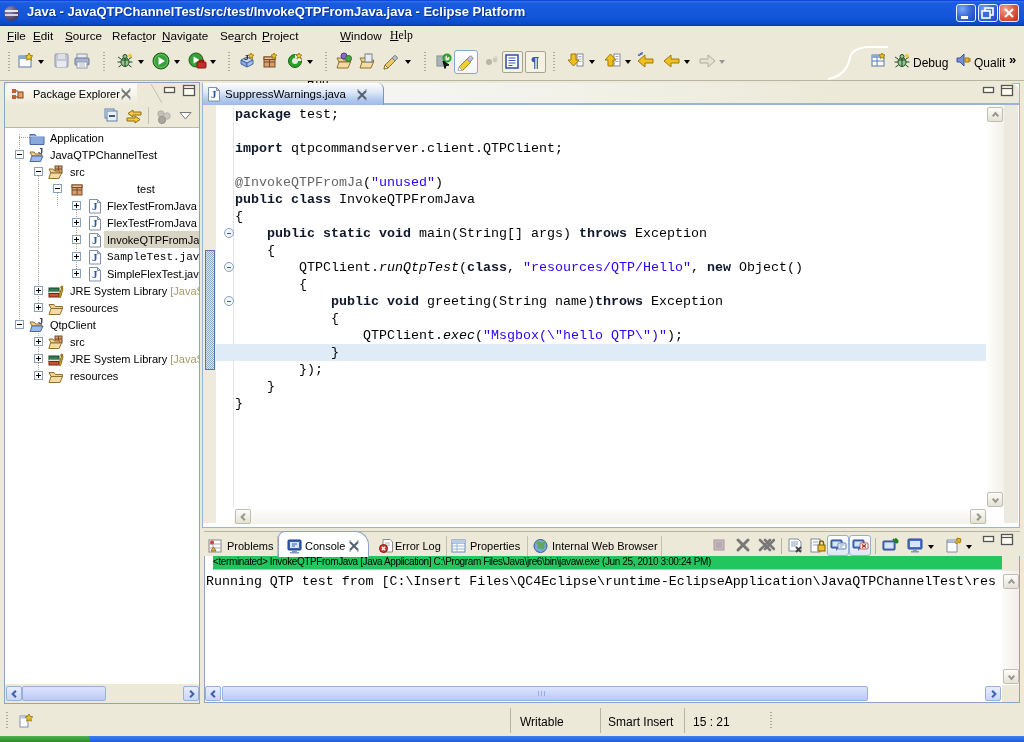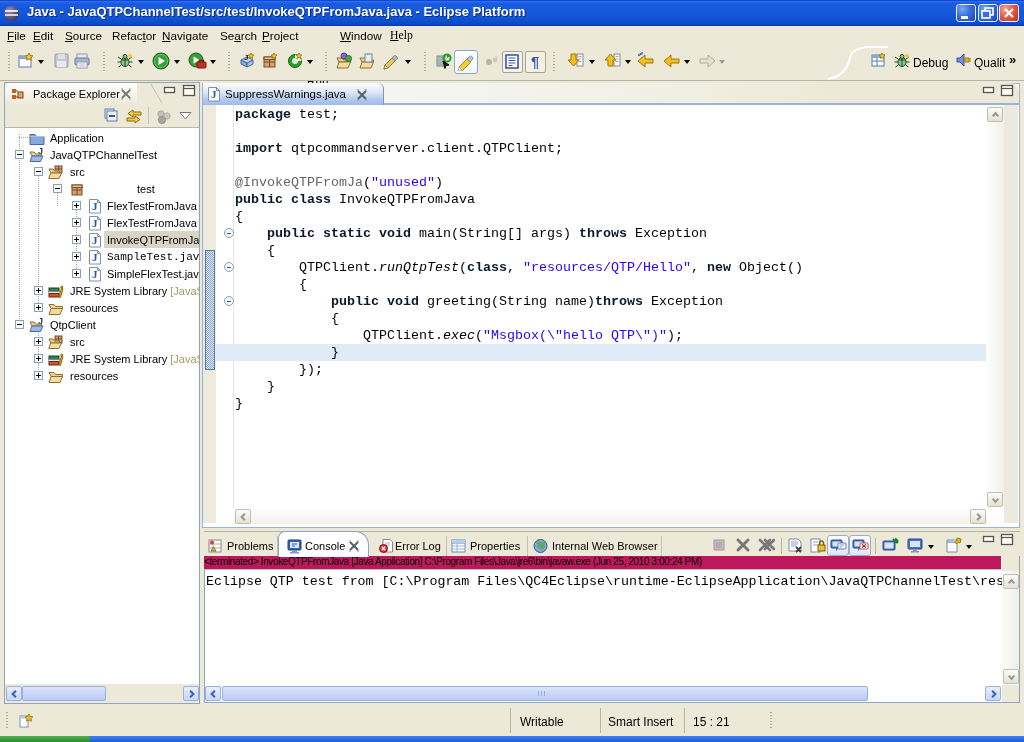--- a/index.html
+++ b/index.html
@@ -42,21 +42,21 @@
 #curline{left:216px;top:344px;width:770px;height:17px;background:#e0ebf8;}
 #rangeind{left:205px;top:250px;width:10px;height:120px;border:1px solid #5878a8;box-sizing:border-box;background:repeating-conic-gradient(#8ca8cc 0% 25%,#dce6f0 0% 50%) 0 0/2px 2px;}
 .fold{position:absolute;width:10px;height:10px;border-radius:50%;border:1px solid #88a0c0;background:#f4f8fc;box-sizing:border-box;}
 .fold::after{content:"";position:absolute;left:2px;top:4px;width:4px;height:1px;background:#3858a0;}
 
 #edvsb{left:987px;top:106px;width:17px;height:400px;background:linear-gradient(90deg,#fdfdfc,#f2f1ea);}
 #edover{left:1004px;top:105px;width:14px;height:418px;background:#eceade;}
 #edhsb{left:234px;top:509px;width:753px;height:15px;background:linear-gradient(180deg,#fdfdfc,#f2f1ea);}
 
 #botview{left:204px;top:531px;width:816px;height:172px;background:#fff;}
-#console-head{left:204px;top:556px;width:797px;height:13px;background:#be185d;font-size:10px;letter-spacing:-0.38px;white-space:nowrap;border-bottom:1px solid #c0c0b8;}
+#console-head{left:213px;top:556px;width:797px;height:13px;background:#22c55e;font-size:10px;letter-spacing:-0.38px;white-space:nowrap;border-bottom:1px solid #c0c0b8;}
 #console-text{left:206px;top:574px;width:797px;height:110px;background:#fff;font-family:"Liberation Mono",monospace;font-size:13.3px;white-space:nowrap;}
 
 #statusbar{left:0;top:705px;width:1024px;height:31px;background:#ece9d8;font-size:12px;}
 .stsep{position:absolute;top:3px;width:1px;height:25px;background:#b8b4a4;}
 
 #taskbar{left:0;top:736px;width:1024px;height:6px;background:linear-gradient(180deg,#3c81f3,#1e5cd8);}
 #startbtn{left:0;top:736px;width:90px;height:6px;background:linear-gradient(180deg,#4eb14e,#2c8a2c);border-radius:0 3px 0 0;}
 </style></head>
 <body>
 
@@ -139,21 +139,21 @@
 <div class="abs fold" style="left:224px;top:228px;"></div>
 <div class="abs fold" style="left:224px;top:262px;"></div>
 <div class="abs fold" style="left:224px;top:296px;"></div>
 <div class="abs" id="edvsb"></div>
 <div class="abs" id="edover"></div>
 <div class="abs" id="edhsb"></div>
 
 <div class="abs viewborder" id="botview"></div>
 <div class="abs" id="bottabs"></div>
 <div class="abs" id="console-head">&lt;terminated&gt; InvokeQTPFromJava [Java Application] C:\Program Files\Java\jre6\bin\javaw.exe (Jun 25, 2010 3:00:24 PM)</div>
-<div class="abs" id="console-text">Eclipse QTP test from [C:\Program Files\QC4Eclipse\runtime-EclipseApplication\JavaQTPChannelTest\res</div>
+<div class="abs" id="console-text">Running QTP test from [C:\Insert Files\QC4Eclipse\runtime-EclipseApplication\JavaQTPChannelTest\res</div>
 
 <div class="abs" id="statusbar">
  <div class="stsep" style="left:510px;"></div>
  <span class="abs" style="left:520px;top:10px;">Writable</span>
  <div class="stsep" style="left:600px;"></div>
  <span class="abs" style="left:608px;top:10px;">Smart Insert</span>
  <div class="stsep" style="left:684px;"></div>
  <span class="abs" style="left:693px;top:10px;">15 : 21</span>
 </div>
 <div class="abs" id="taskbar"></div>

